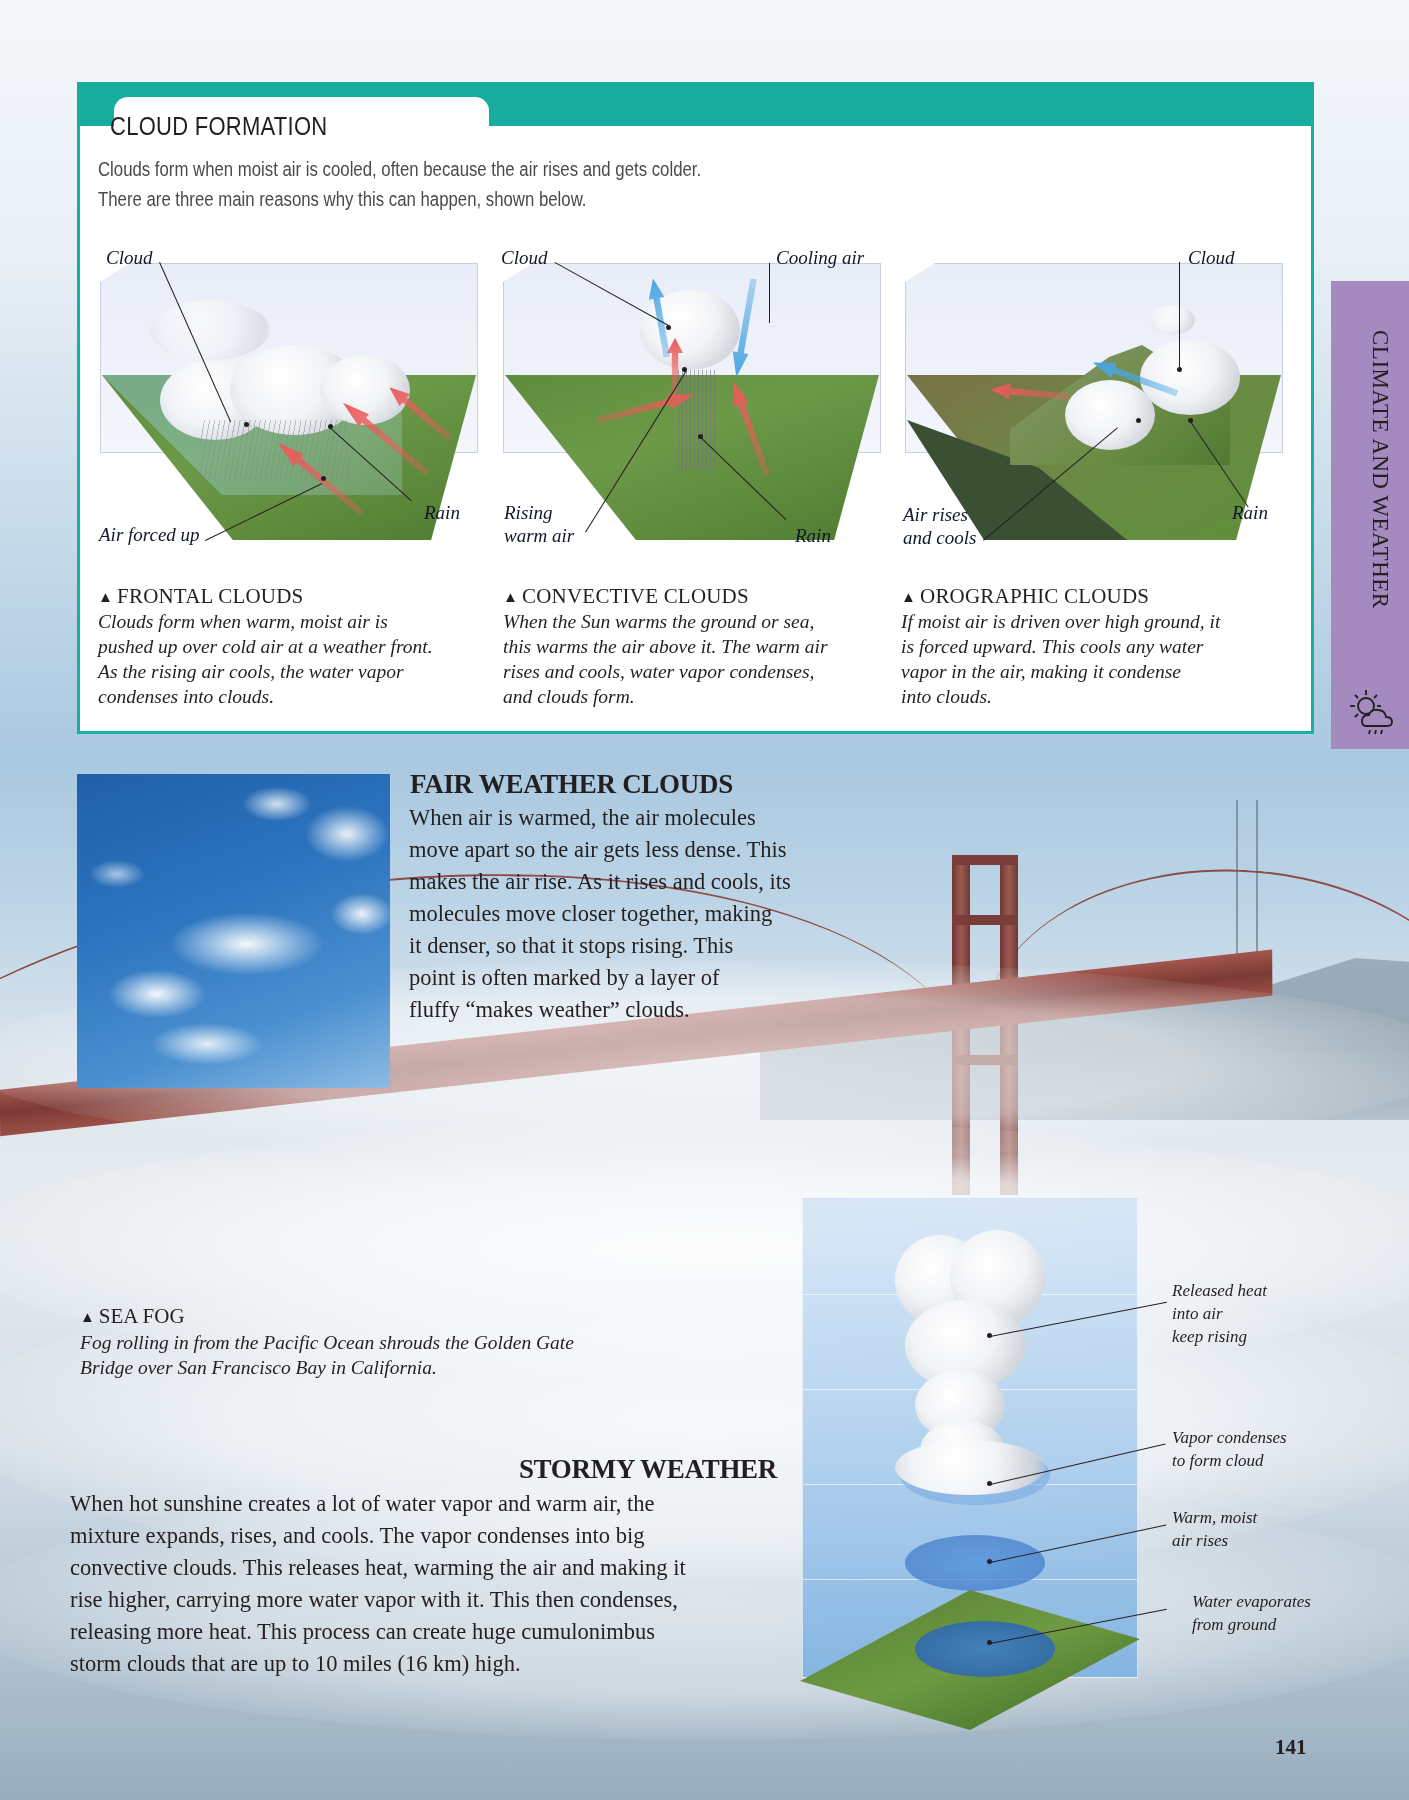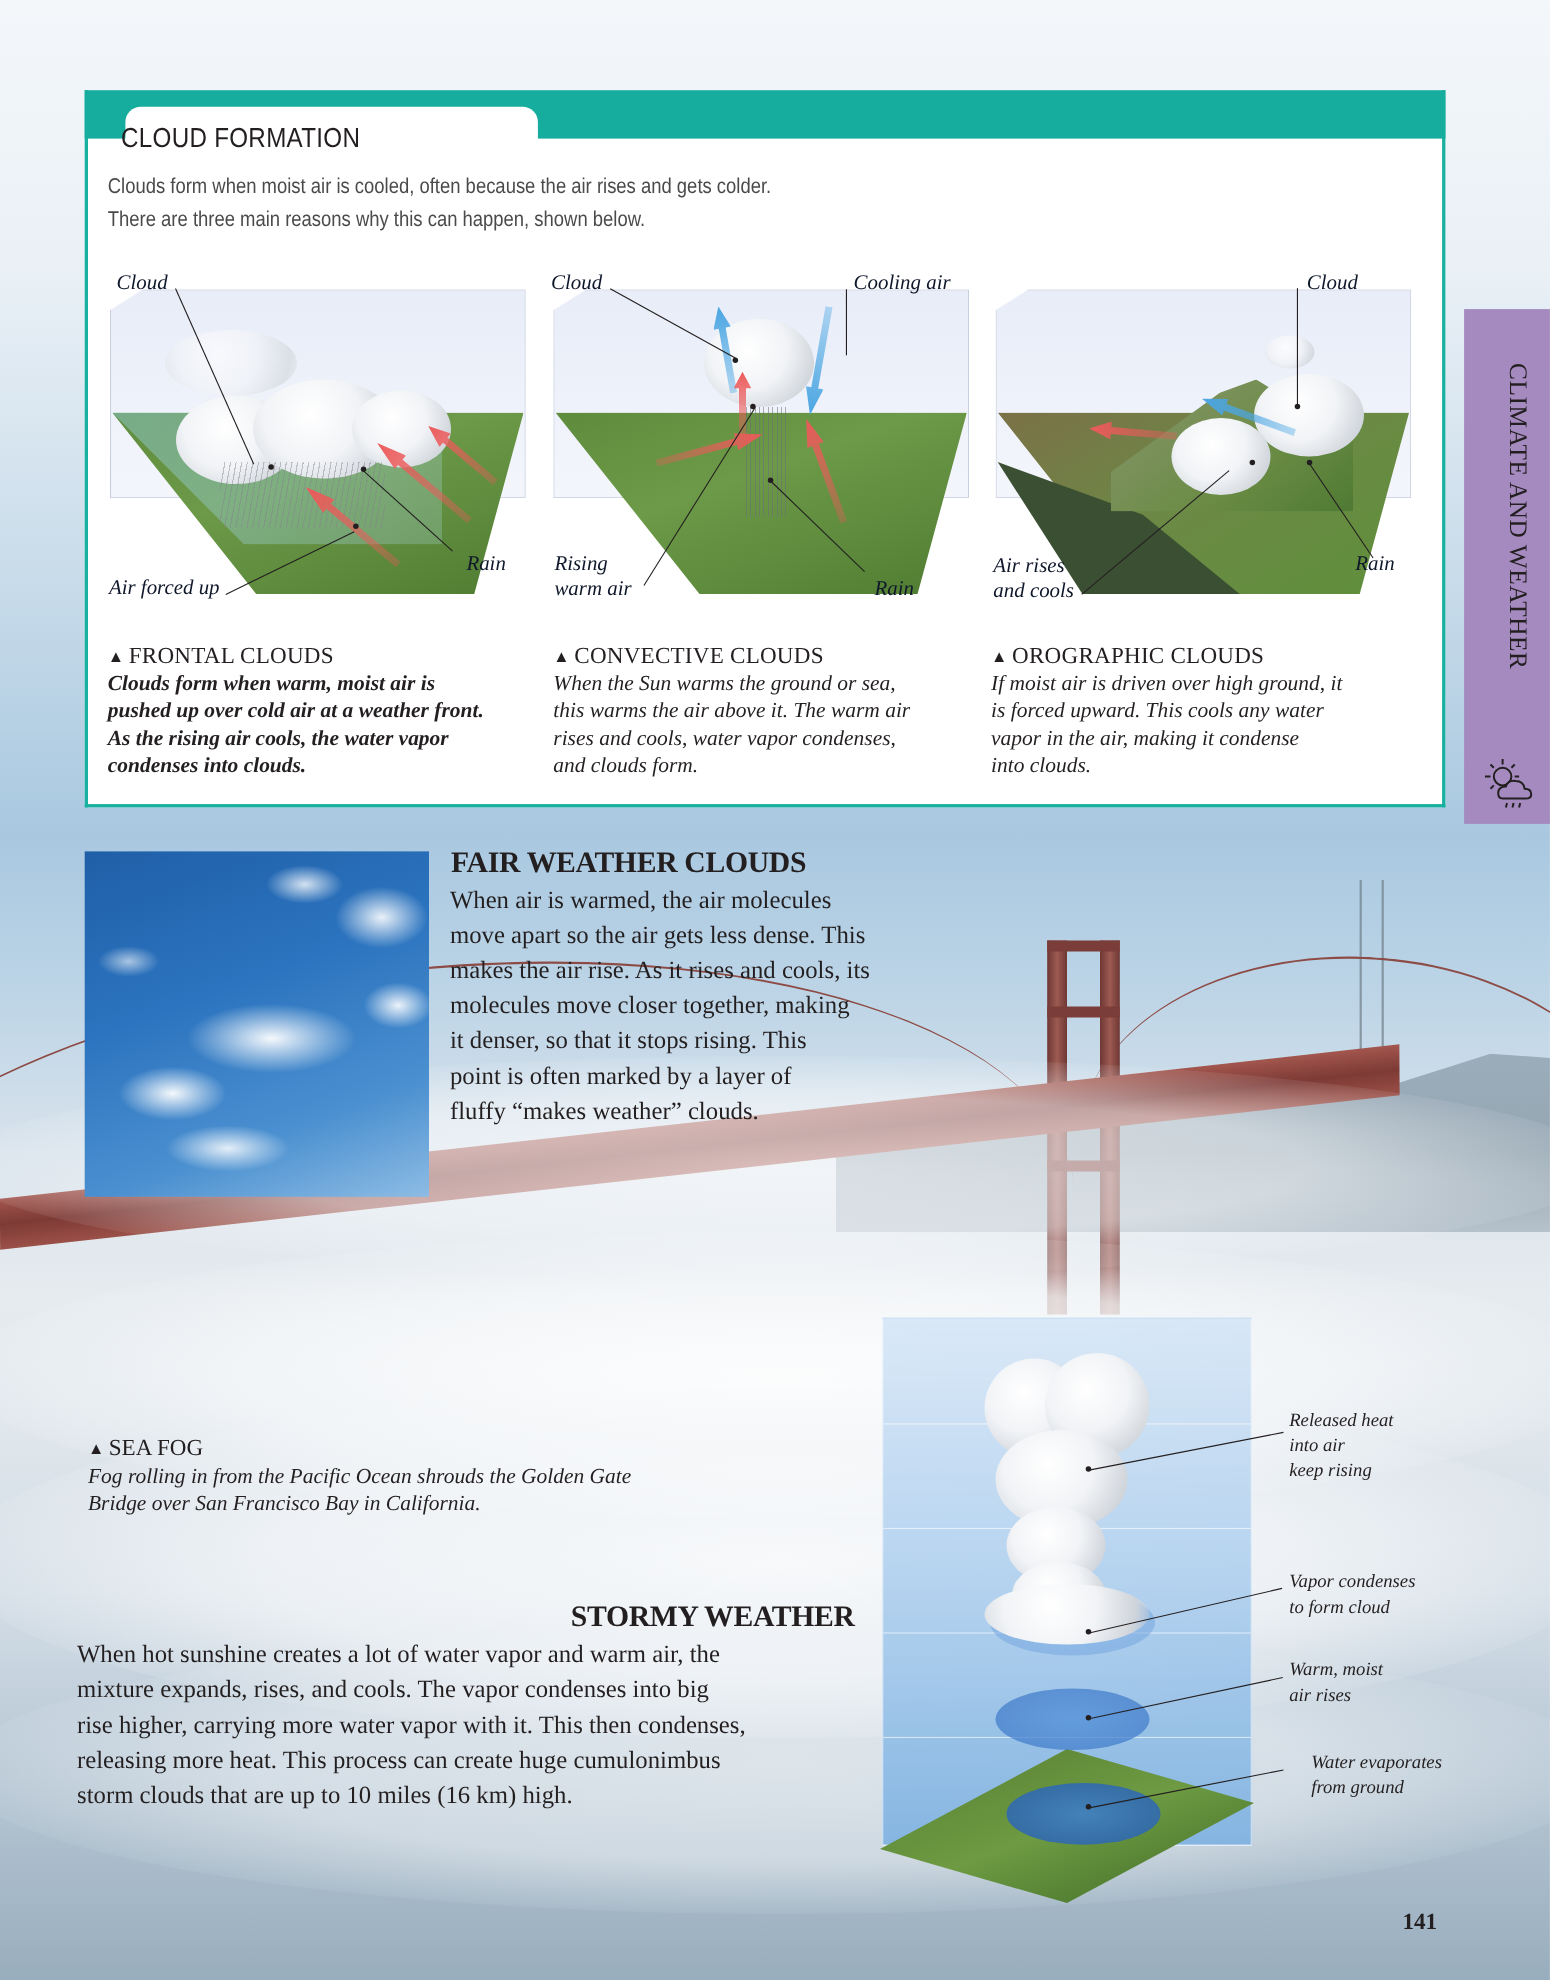--- a/index.html
+++ b/index.html
@@ -283,21 +283,21 @@
   <div class="leader" style="left:983px; top:540px; width:175px; transform:rotate(-40deg);"></div>
   <div class="dot" style="left:1136px; top:418px;"></div>
   <div class="label-it" style="left:1232px; top:502px;">Rain</div>
   <div class="leader" style="left:1190px; top:420px; width:105px; transform:rotate(56deg);"></div>
   <div class="dot" style="left:1188px; top:418px;"></div>
 </div>
 
 <div class="caption-head" style="left:98px; top:584px;">
   <span class="tri">▲</span><span>FRONTAL CLOUDS</span>
 </div>
-<div class="caption-body" style="left:98px; top:609px; width:380px;font-weight:bold;">
+<div class="caption-body" style="left:98px; top:609px; width:380px;">
   <div>Clouds form when warm, moist air is</div>
   <div>pushed up over cold air at a weather front.</div>
   <div>As the rising air cools, the water vapor</div>
   <div>condenses into clouds.</div>
 </div>
 
 <div class="caption-head" style="left:503px; top:584px;">
   <span class="tri">▲</span><span>CONVECTIVE CLOUDS</span>
 </div>
 <div class="caption-body" style="left:503px; top:609px; width:380px;">
@@ -353,20 +353,21 @@
 </div>
 <div class="fog-caption-body">
   <div>Fog rolling in from the Pacific Ocean shrouds the Golden Gate</div>
   <div>Bridge over San Francisco Bay in California.</div>
 </div>
 
 <div class="section-title" style="left:500px; top:1454px; width:277px; text-align:right;">STORMY WEATHER</div>
 <div class="section-body" style="left:70px; top:1488px; width:707px; text-align:left;">
   <div>When hot sunshine creates a lot of water vapor and warm air, the</div>
   <div>mixture expands, rises, and cools. The vapor condenses into big</div>
+  <div>convective clouds. This releases heat, warming the air and making it</div>
   <div>rise higher, carrying more water vapor with it. This then condenses,</div>
   <div>releasing more heat. This process can create huge cumulonimbus</div>
   <div>storm clouds that are up to 10 miles (16 km) high.</div>
 </div>
 
 <div>
   <div class="storm-col">
     <div class="storm-layer" style="top:95px;"></div>
     <div class="storm-layer" style="top:190px;"></div>
     <div class="storm-layer" style="top:285px;"></div>

